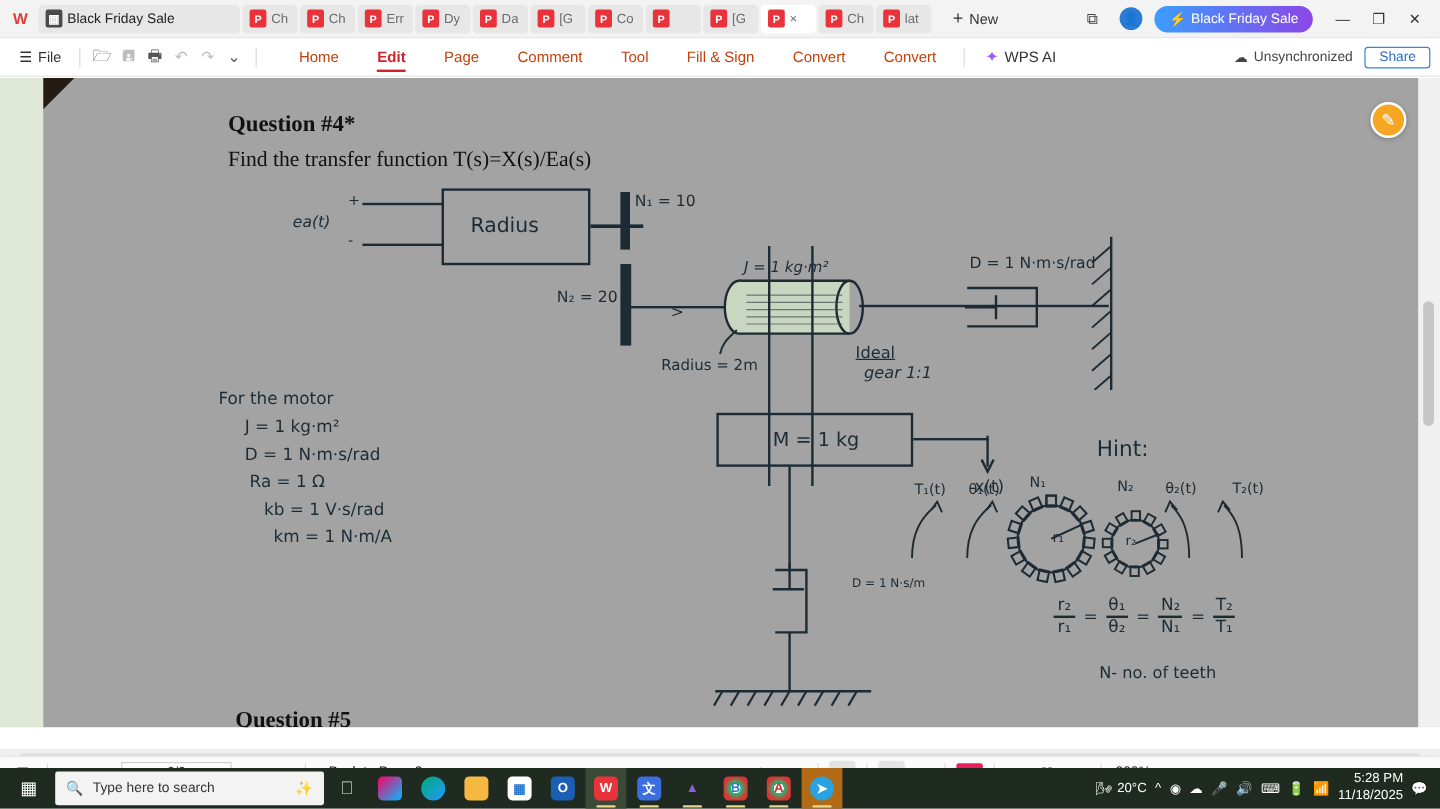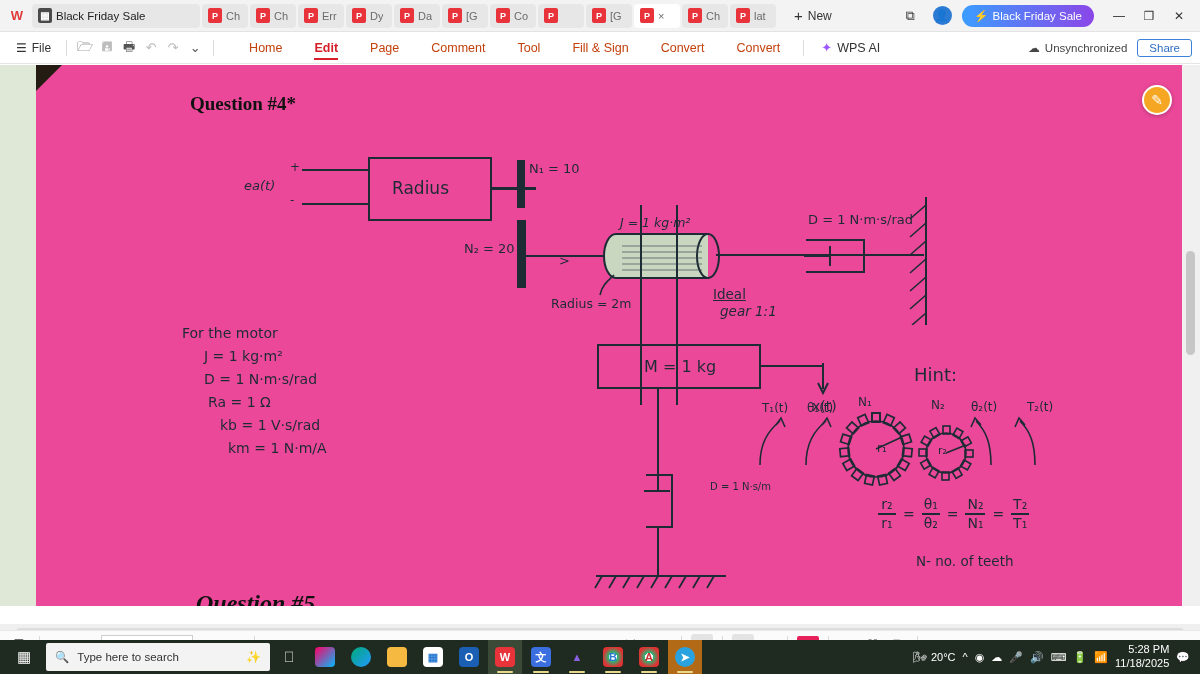--- a/index.html
+++ b/index.html
@@ -115,21 +115,21 @@
     font-size: 11.5px; padding: 2px 11px; background: #fff;
   }
 
   
   .workspace {
     position: absolute; top: 65px; left: 0; right: 0; bottom: 68px;
     background: #efefef;
   }
   .page {
     position: absolute; top: 0; left: 36px; right: 18px; bottom: 0;
-    background: #ec4899;
+    background: #a3a3a3;
     overflow: hidden;
   }
   .page-corner {
     position: absolute; top: 0; left: 0;
     width: 0; height: 0;
     border-top: 26px solid #241c12;
     border-right: 26px solid transparent;
   }
   .leftgutter {
     position: absolute; top: 0; left: 0; width: 36px; bottom: 0;
@@ -350,21 +350,22 @@
 
 <div class="workspace">
   <div class="leftgutter"></div>
 
   <div class="page">
     <div class="page-corner"></div>
 
     <div class="doc">
 
       <div class="serif" style="left:154px; top:28px; font-size:19px; font-weight:bold;">Question #4*</div>
-      <div class="serif" style="left:160px; top:525px; font-size:24px; font-weight:bold;font-style:italic;">Question #5</div>
+      <div class="serif" style="left:154px; top:57px; font-size:18px;">Find the transfer function T(s)=X(s)/Ea(s)</div>
+      <div class="serif" style="left:160px; top:525px; font-size:19px; font-weight:bold;">Question #5</div>
 
       <div class="hw" style="left:208px; top:113px; font-size:13px; font-style:italic;">ea(t)</div>
       <div class="hw" style="left:254px; top:95px; font-size:12px;">+</div>
       <div class="hw" style="left:254px; top:128px; font-size:12px;">-</div>
 
       <div class="ln" style="left:266px; top:104px; width:68px; height:2px;"></div>
       <div class="ln" style="left:266px; top:138px; width:68px; height:2px;"></div>
 
       <div class="bx" style="left:332px; top:92px; width:124px; height:64px;"></div>
       <div class="hw" style="left:356px; top:113px; font-size:17px;">Radius</div>

